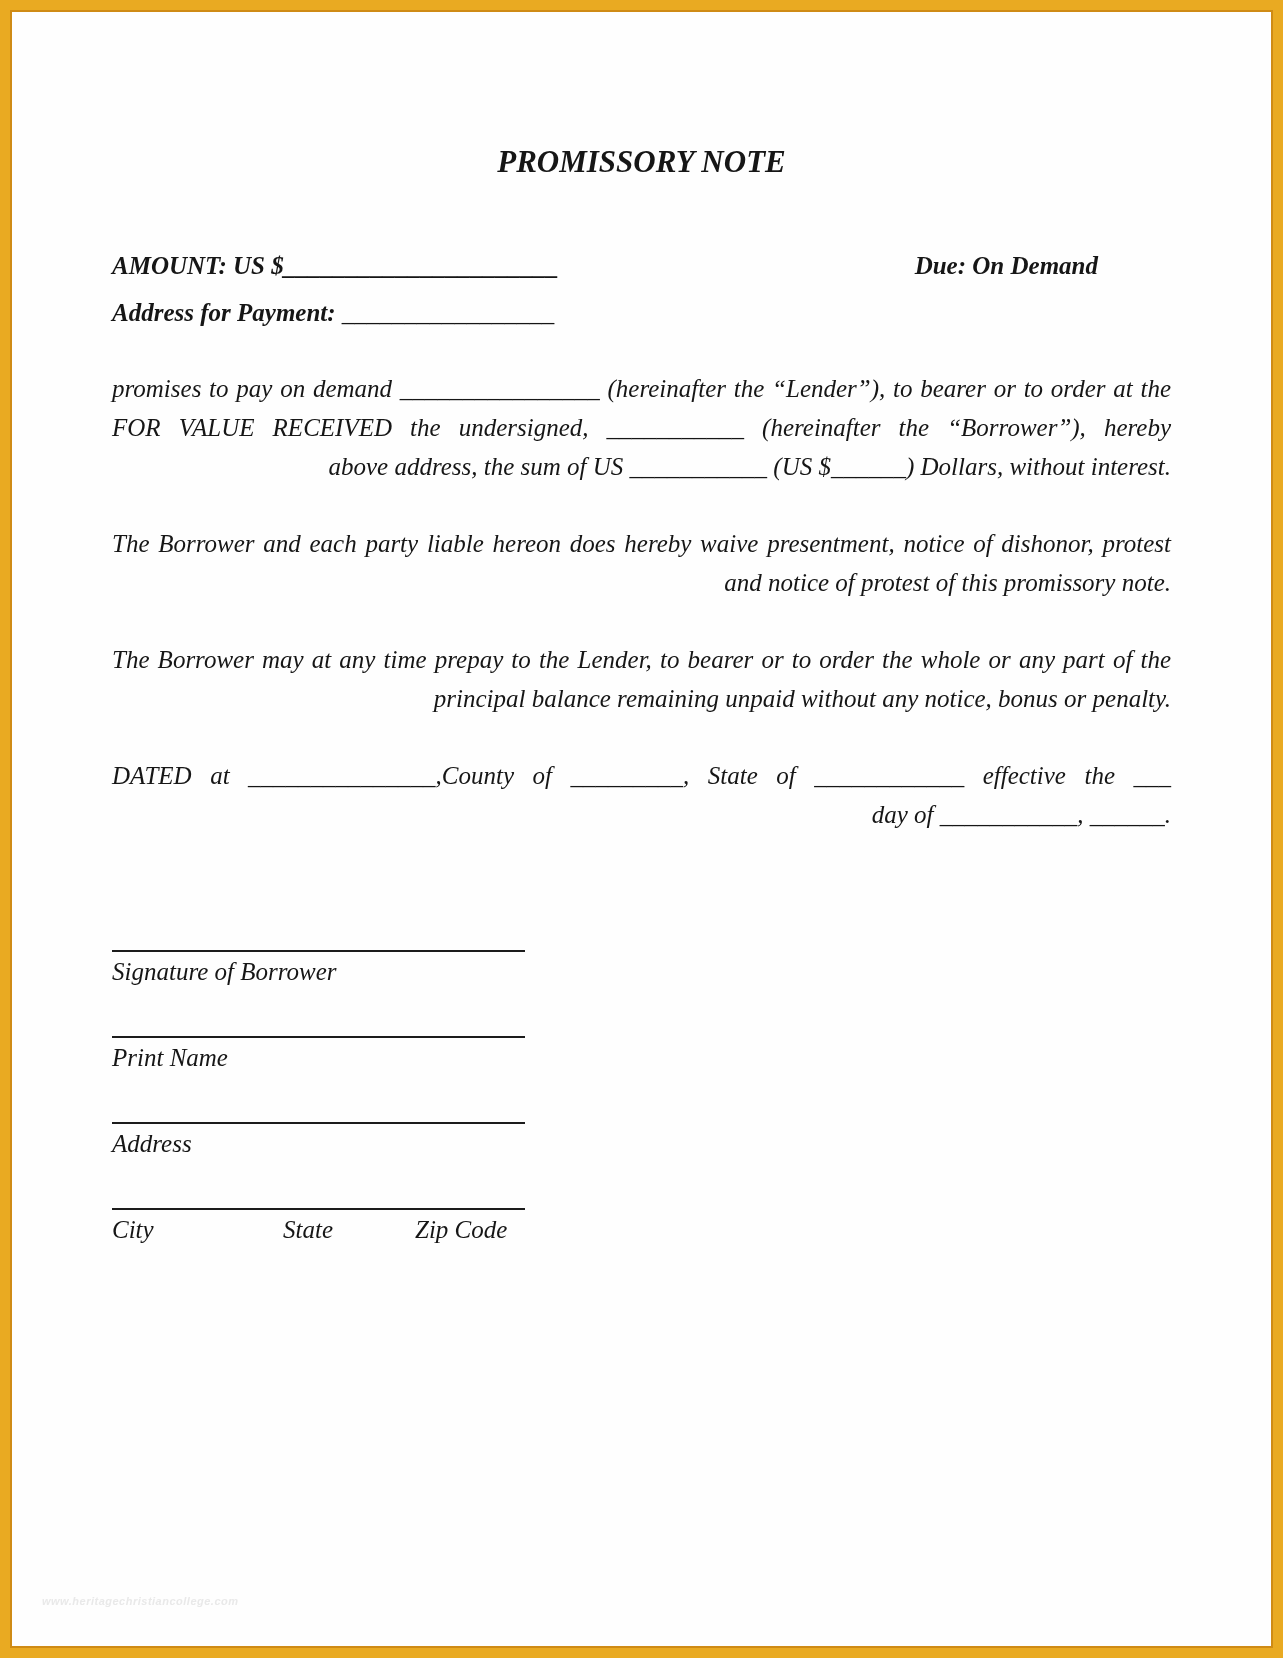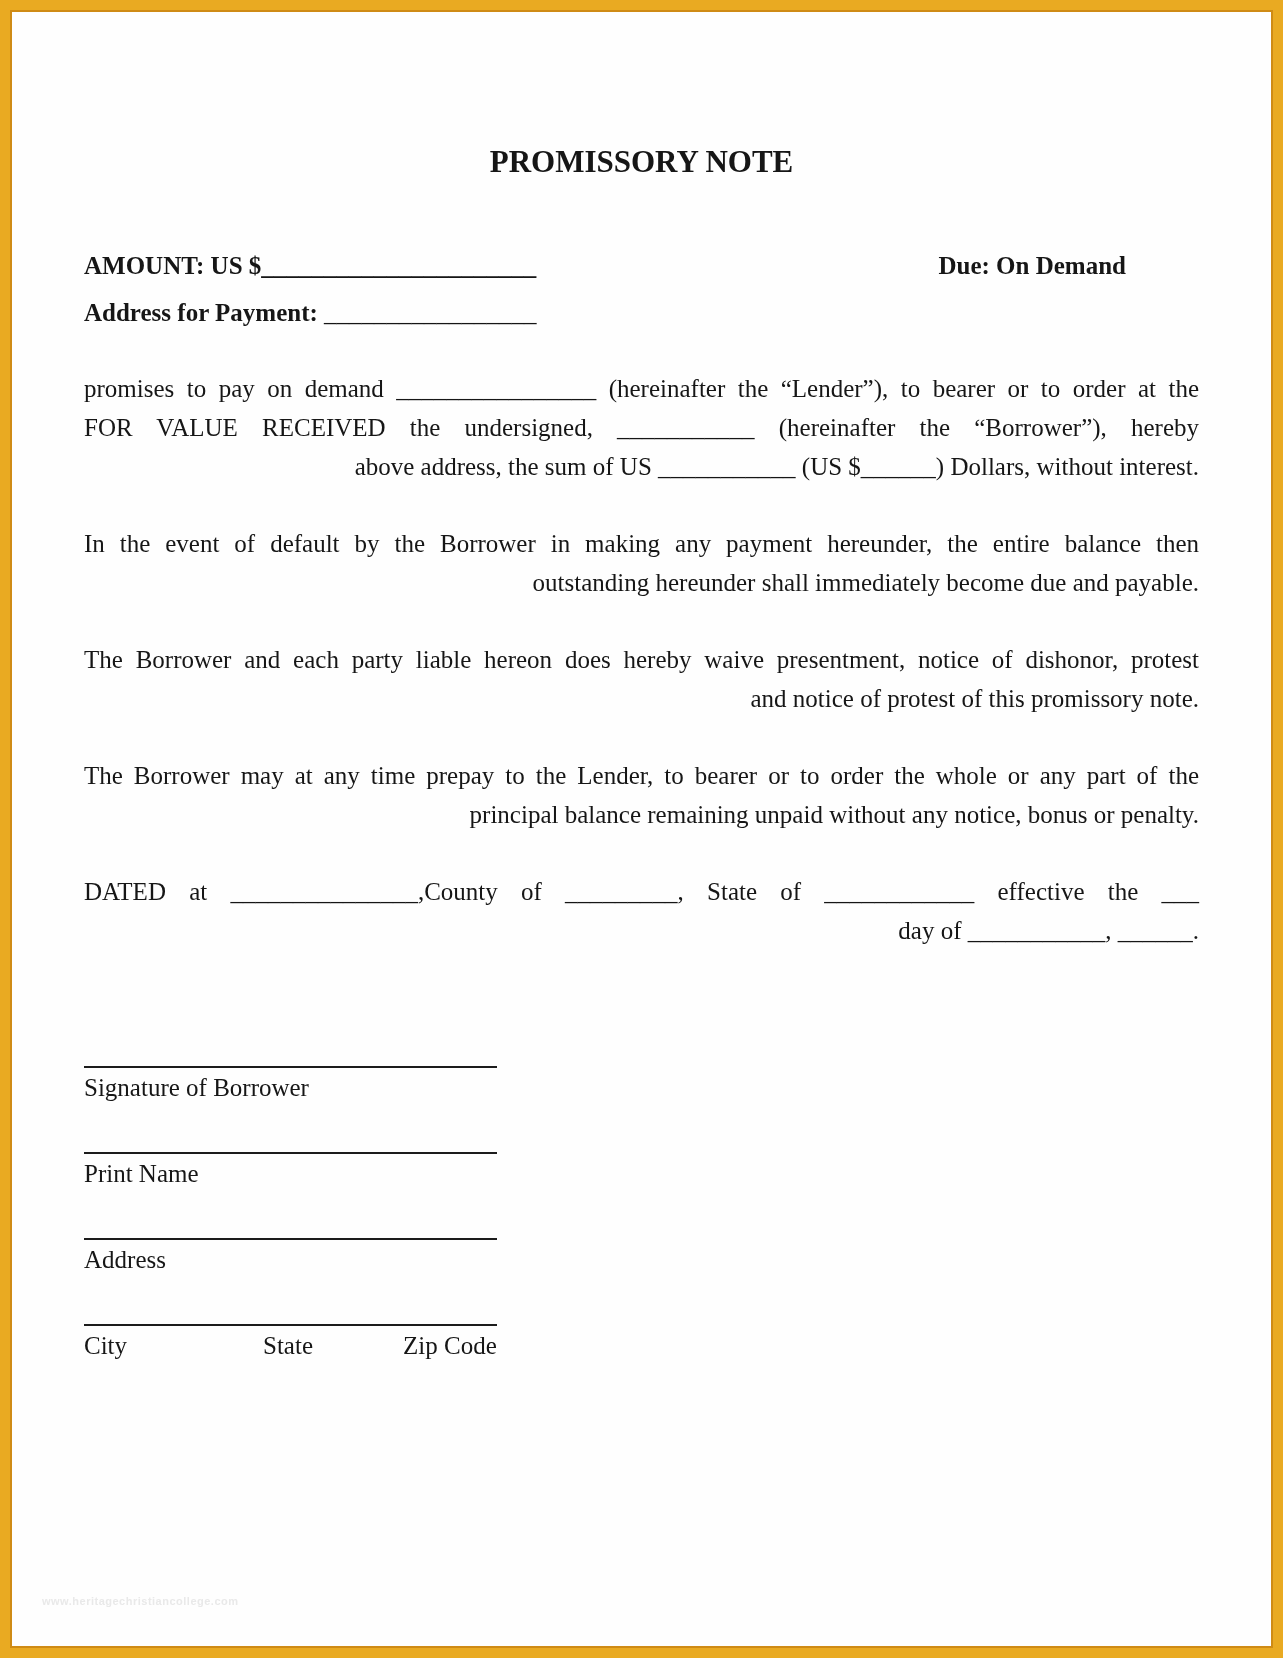--- a/index.html
+++ b/index.html
@@ -24,24 +24,25 @@
   .frame-inner {
     position: absolute;
     inset: 0;
     border: 2px solid #cf8b15;
     box-sizing: border-box;
     background: #fefefe;
   }
   .page {
     position: absolute;
     inset: 0;
-    padding: 0 84px;
+    padding: 0 112px;
     box-sizing: border-box;
     font-size: 25px;
     line-height: 39px;
+    font-style: italic;
   }
   .doc-title {
     margin: 141px 0 0 0;
     text-align: center;
     font-size: 31px;
     line-height: 42px;
     font-weight: bold;
     letter-spacing: 0px;
   }
   .amount-row {
@@ -61,21 +62,21 @@
   .nline { text-align: right; }
   .sig-section { margin-top: 116px; }
   .sig-group { margin-top: 45px; }
   .sig-group:first-child { margin-top: 0; }
   .sig-rule {
     width: 413px;
     border-top: 2px solid #1c1c1c;
     height: 0;
   }
   .sig-label { line-height: 39px; }
-  .csz-row { display: flex; width: 413px; gap: 8px; }
+  .csz-row { display: flex; width: 413px; }
   .csz-city { width: 171px; }
   .csz-state { width: 132px; }
   .csz-zip { flex: 1; }
   .watermark {
     position: absolute;
     left: 42px;
     top: 1594px;
     font-family: "Liberation Sans", sans-serif;
     font-size: 11px;
     font-weight: bold;
@@ -104,24 +105,20 @@
     <span class="label">Address for Payment:</span>
     <span>_________________</span>
   </div>
 
   <div class="para para-first">
       <div class="jline">promises to pay on demand ________________ (hereinafter the “Lender”), to bearer or to order at the</div>
       <div class="jline">FOR VALUE RECEIVED the undersigned, ___________ (hereinafter the “Borrower”), hereby</div>
       <div class="nline">above address, the sum of US ___________ (US $______) Dollars, without interest.</div>
     </div>
 
-  <div class="para">
-      <div class="jline">In the event of default by the Borrower in making any payment hereunder, the entire balance then</div>
-      <div class="nline">outstanding hereunder shall immediately become due and payable.</div>
-    </div>
 
   <div class="para">
       <div class="jline">The Borrower and each party liable hereon does hereby waive presentment, notice of dishonor, protest</div>
       <div class="nline">and notice of protest of this promissory note.</div>
     </div>
 
   <div class="para">
       <div class="jline">The Borrower may at any time prepay to the Lender, to bearer or to order the whole or any part of the</div>
       <div class="nline">principal balance remaining unpaid without any notice, bonus or penalty.</div>
     </div>

